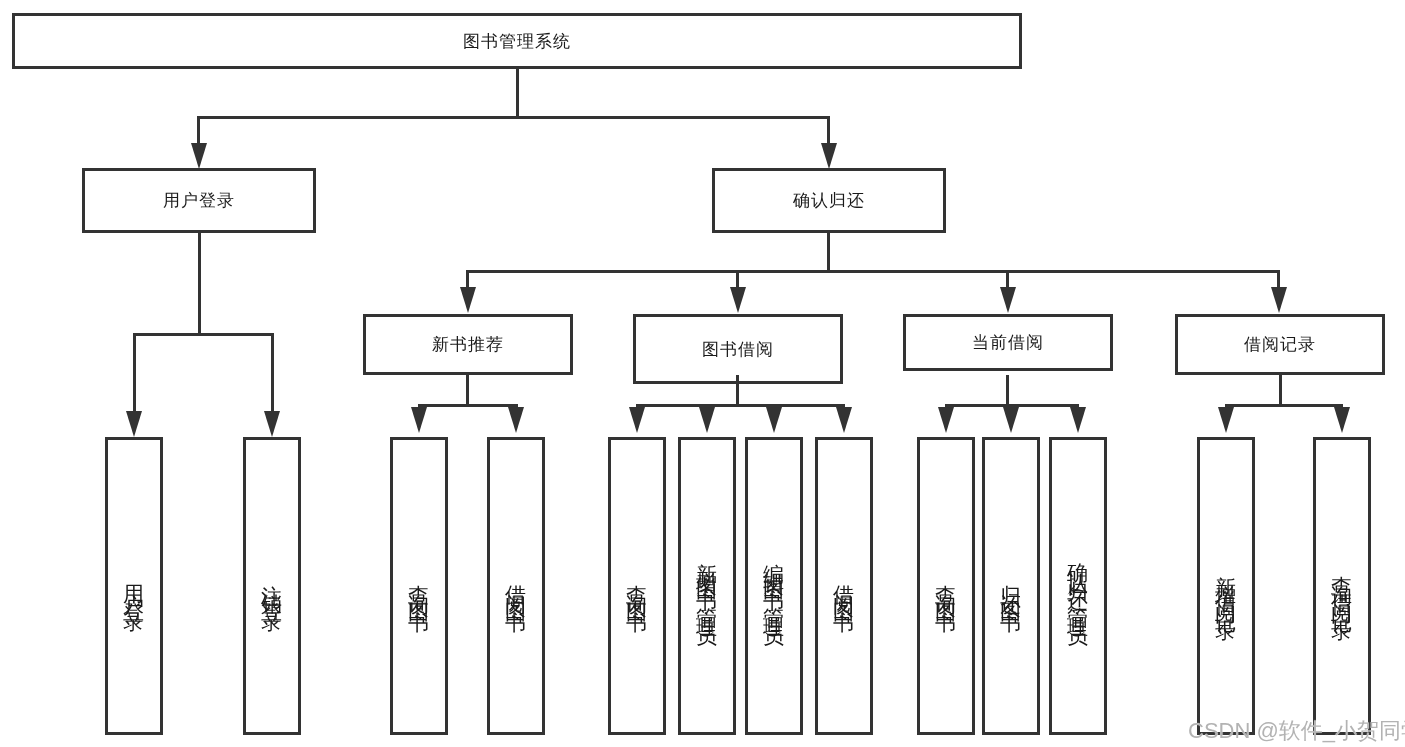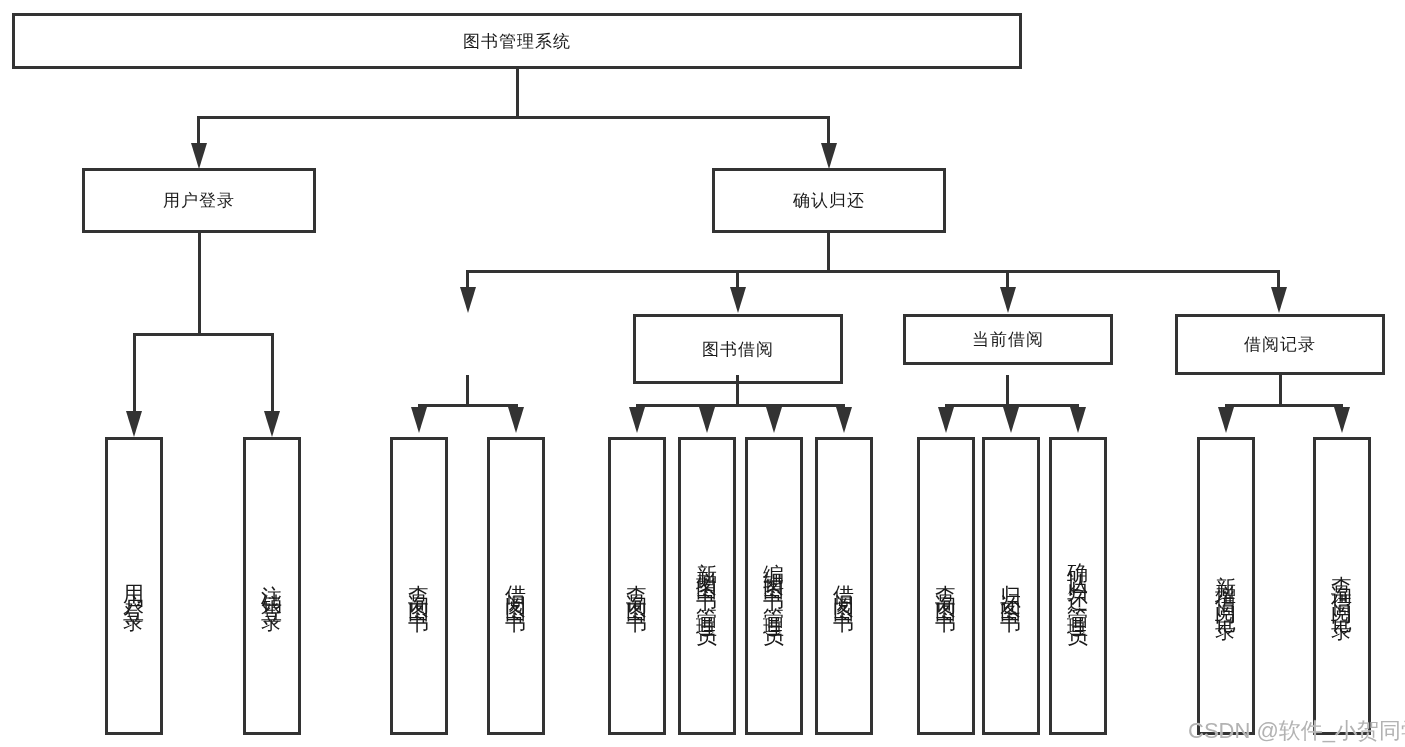--- a/index.html
+++ b/index.html
@@ -57,22 +57,23 @@
   <div class="hline" style="left:466px;top:270px;width:814px;"></div>
   <div class="vline" style="left:466px;top:270px;height:19px;"></div>
   <div class="vline" style="left:736px;top:270px;height:19px;"></div>
   <div class="vline" style="left:1006px;top:270px;height:19px;"></div>
   <div class="vline" style="left:1277px;top:270px;height:19px;"></div>
   <div class="arrow" style="left:468px;top:287px;"></div>
   <div class="arrow" style="left:738px;top:287px;"></div>
   <div class="arrow" style="left:1008px;top:287px;"></div>
   <div class="arrow" style="left:1279px;top:287px;"></div>
 
+  <div class="box" style="left:363px;top:314px;width:210px;height:61px;">新书推荐</div>
   <div class="box" style="left:633px;top:314px;width:210px;height:70px;">图书借阅</div>
-  <div class="box" style="left:903px;top:314px;width:210px;height:51px;">当前借阅</div>
+  <div class="box" style="left:903px;top:314px;width:210px;height:57px;">当前借阅</div>
   <div class="box" style="left:1175px;top:314px;width:210px;height:61px;">借阅记录</div>
 
   <div class="vline" style="left:466px;top:375px;height:32px;"></div>
   <div class="hline" style="left:418px;top:404px;width:100px;"></div>
   <div class="arrow" style="left:419px;top:407px;"></div>
   <div class="arrow" style="left:516px;top:407px;"></div>
 
   <div class="vline" style="left:736px;top:375px;height:32px;"></div>
   <div class="hline" style="left:636px;top:404px;width:209px;"></div>
   <div class="arrow" style="left:637px;top:407px;"></div>

